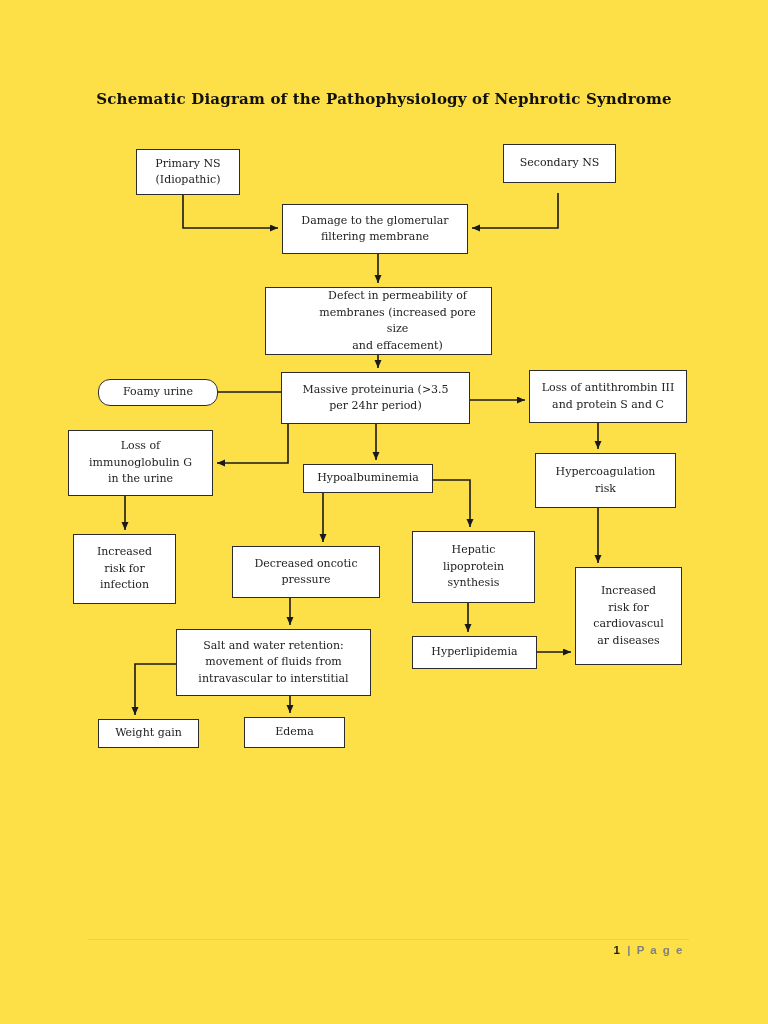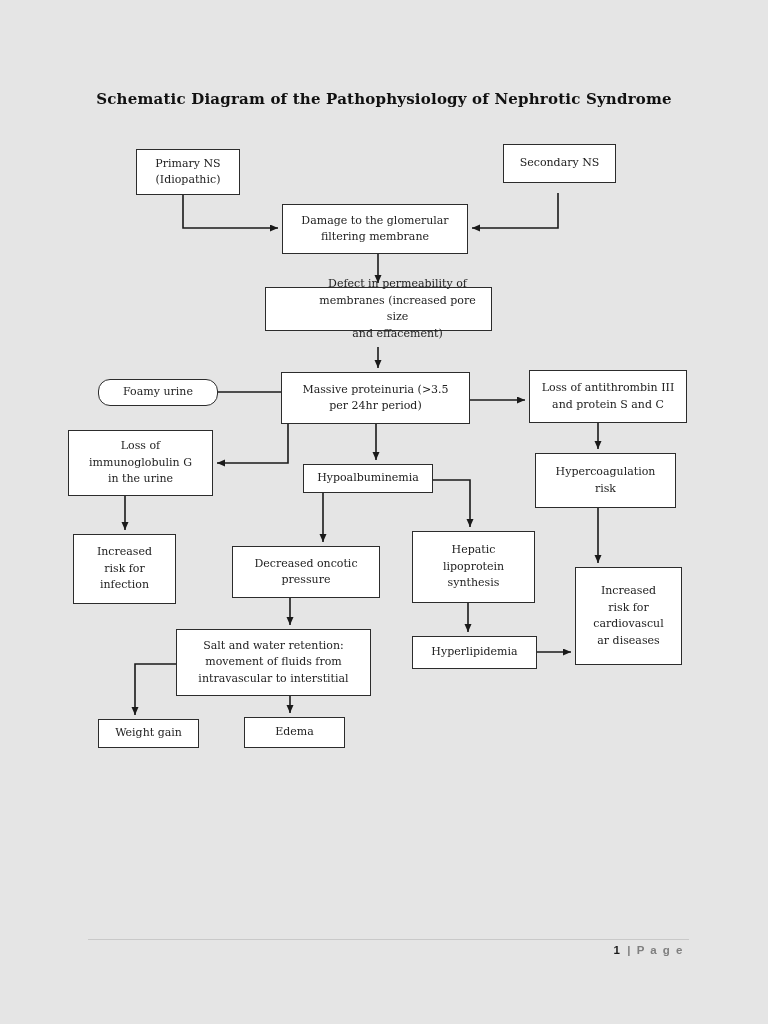--- a/index.html
+++ b/index.html
@@ -6,21 +6,21 @@
     --box-border:#2c2c2c;
     --box-text:#222222;
     --arrow:#1a1a1a;
     --footer-line:#c9c9c9;
     --footer-gray:#7f7f7f;
   }
   html,body{margin:0;padding:0;background:#ffffff;}
   .page{
     position:relative;
     width:768px;height:1024px;
-    background:#e5e5e5;
+    background:#fde047;
     overflow:hidden;
     font-family:"DejaVu Serif", serif;
   }
   .title{
     position:absolute;
     top:90px;left:0;width:768px;
     margin:0;
     text-align:center;
     font-family:"DejaVu Serif", serif;
     font-size:15px;
@@ -96,21 +96,21 @@
         <polyline points="537,652 571,652" class="edge" marker-end="url(#arrowhead)"></polyline>
         <polyline points="176,664 135,664 135,715" class="edge" marker-end="url(#arrowhead)"></polyline>
         <polyline points="290,696 290,713" class="edge" marker-end="url(#arrowhead)"></polyline>
       </svg>
     <div id="nodes">
         <div class="node" style="left: 136px; top: 149px; width: 104px; height: 46px;">Primary NS
 (Idiopathic)</div>
         <div class="node" style="left: 503px; top: 144px; width: 113px; height: 39px;">Secondary NS</div>
         <div class="node" style="left: 282px; top: 204px; width: 186px; height: 50px;">Damage to the glomerular
 filtering membrane</div>
-        <div class="node" style="left: 265px; top: 287px; width: 227px; height: 44px; padding-left: 41px;">Defect in permeability of
+        <div class="node" style="left: 265px; top: 287px; width: 227px; height: 68px; padding-left: 41px;">Defect in permeability of
 membranes (increased pore size
 and effacement)</div>
         <div class="node" style="left: 98px; top: 379px; width: 120px; height: 27px; border-radius: 12px;">Foamy urine</div>
         <div class="node" style="left: 281px; top: 372px; width: 189px; height: 52px;">Massive proteinuria (&gt;3.5
 per 24hr period)</div>
         <div class="node" style="left: 529px; top: 370px; width: 158px; height: 53px;">Loss of antithrombin III
 and protein S and C</div>
         <div class="node" style="left: 68px; top: 430px; width: 145px; height: 66px;">Loss of
 immunoglobulin G
 in the urine</div>

